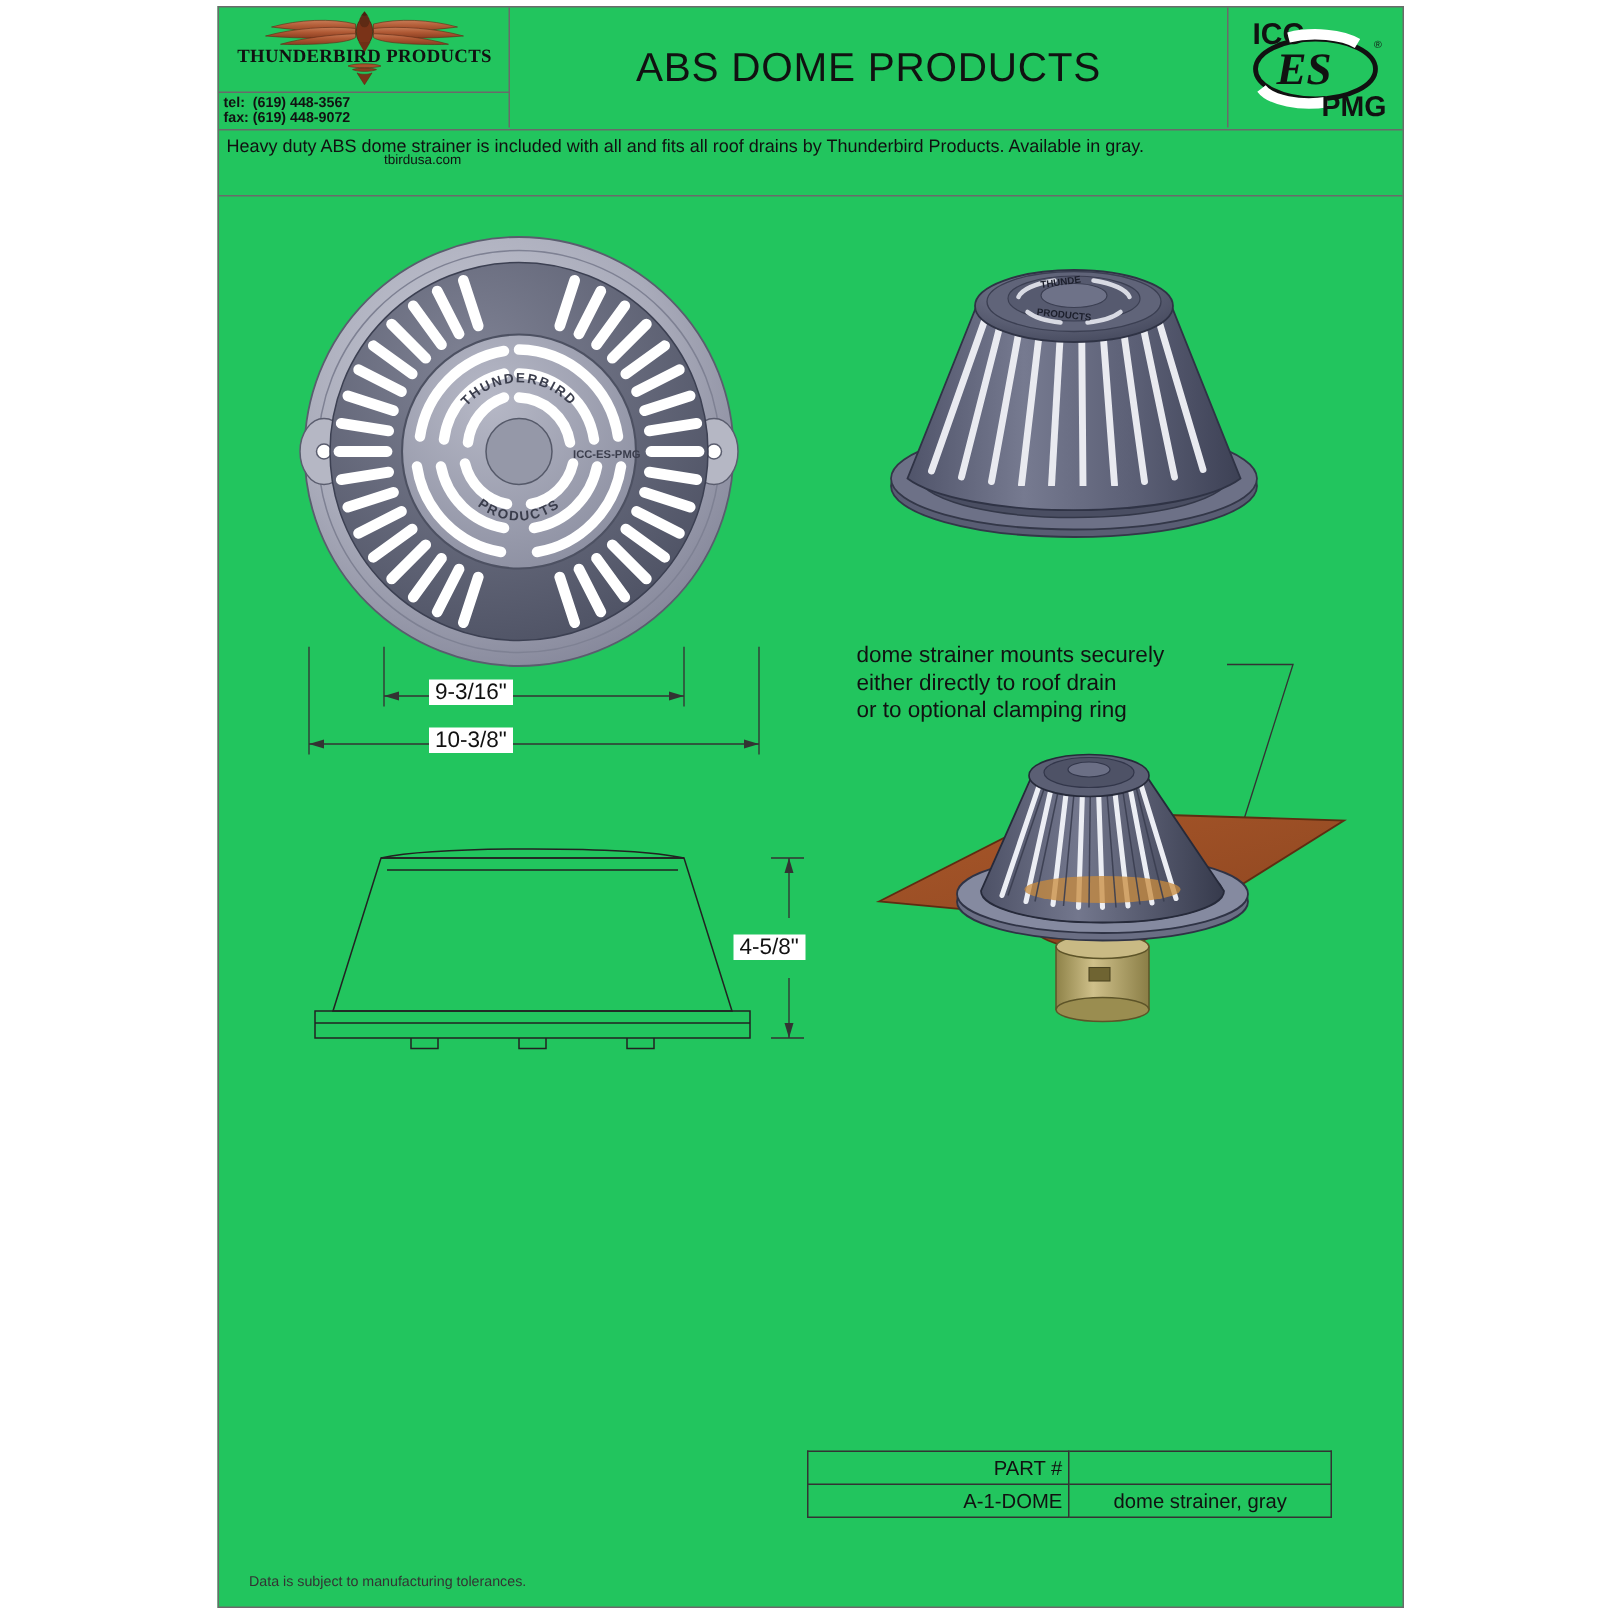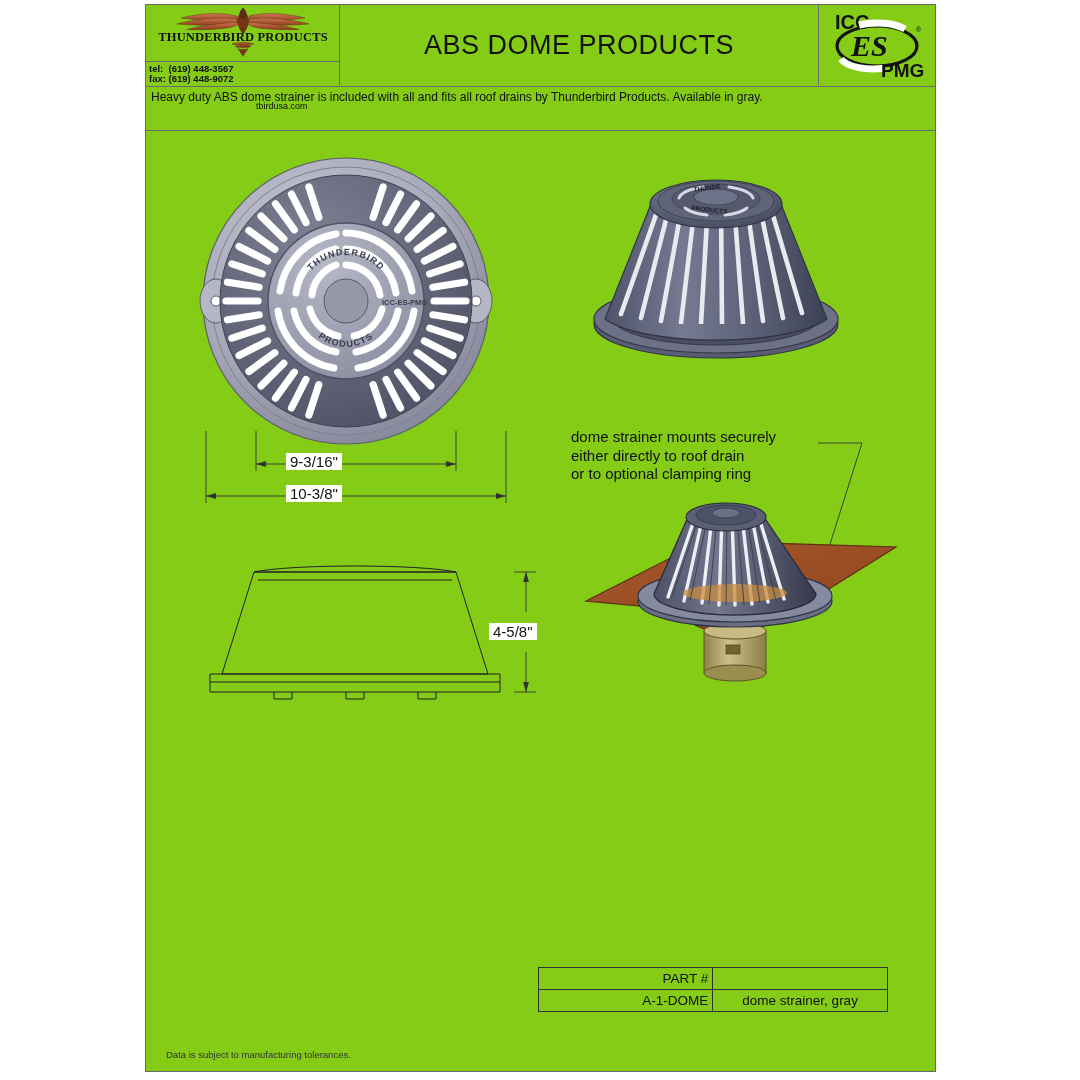--- a/index.html
+++ b/index.html
@@ -1,18 +1,18 @@
 <!DOCTYPE html>
 <html><head>
 <meta charset="utf-8">
 <style>
   html,body{margin:0;padding:0;background:#fff;}
   body{width:1080px;height:1080px;font-family:"Liberation Sans",sans-serif;color:#000;overflow:hidden;}
 
-  #sheet{position:absolute;left:145px;top:4px;width:791px;height:1068px;border:1.5px solid #6a6a6a;box-sizing:border-box;background:#84cc16;}
+  #sheet{position:absolute;left:145px;top:4px;width:791px;height:1068px;border:1.5px solid #6a6a6a;box-sizing:border-box;background:#22c55e;}
 
   
   .hdr{position:absolute;left:0;top:0;width:100%;height:82px;border-bottom:1.5px solid #6a6a6a;box-sizing:border-box;}
   .hdr-logo{position:absolute;left:0;top:0;width:194px;height:80px;border-right:1.5px solid #6a6a6a;box-sizing:border-box;}
   .hdr-title{position:absolute;left:194px;top:0;width:479px;height:80px;border-right:1.5px solid #6a6a6a;box-sizing:border-box;display:flex;align-items:center;justify-content:center;}
   .hdr-title span{font-size:27px;letter-spacing:.5px;color:#111;}
   .hdr-icc{position:absolute;left:673px;top:0;width:118px;height:80px;box-sizing:border-box;}
 
   
   .tb-bird{position:absolute;left:0;top:1px;width:194px;height:30px;}

